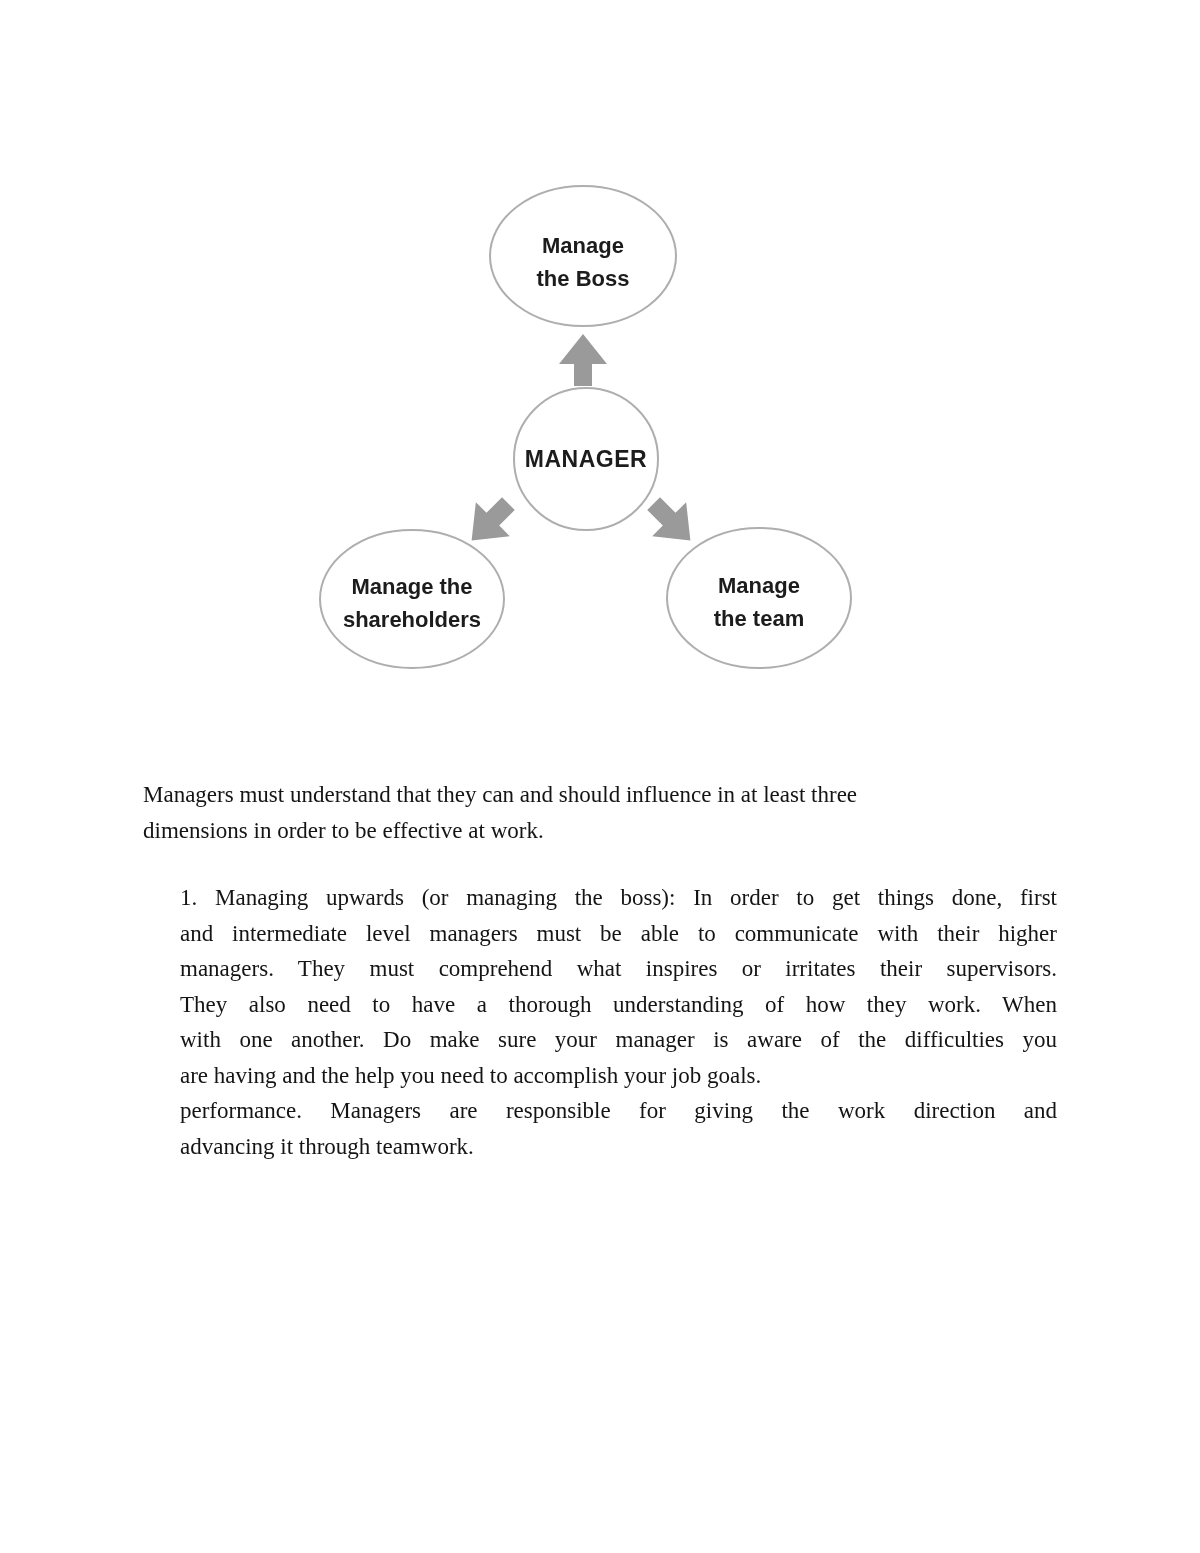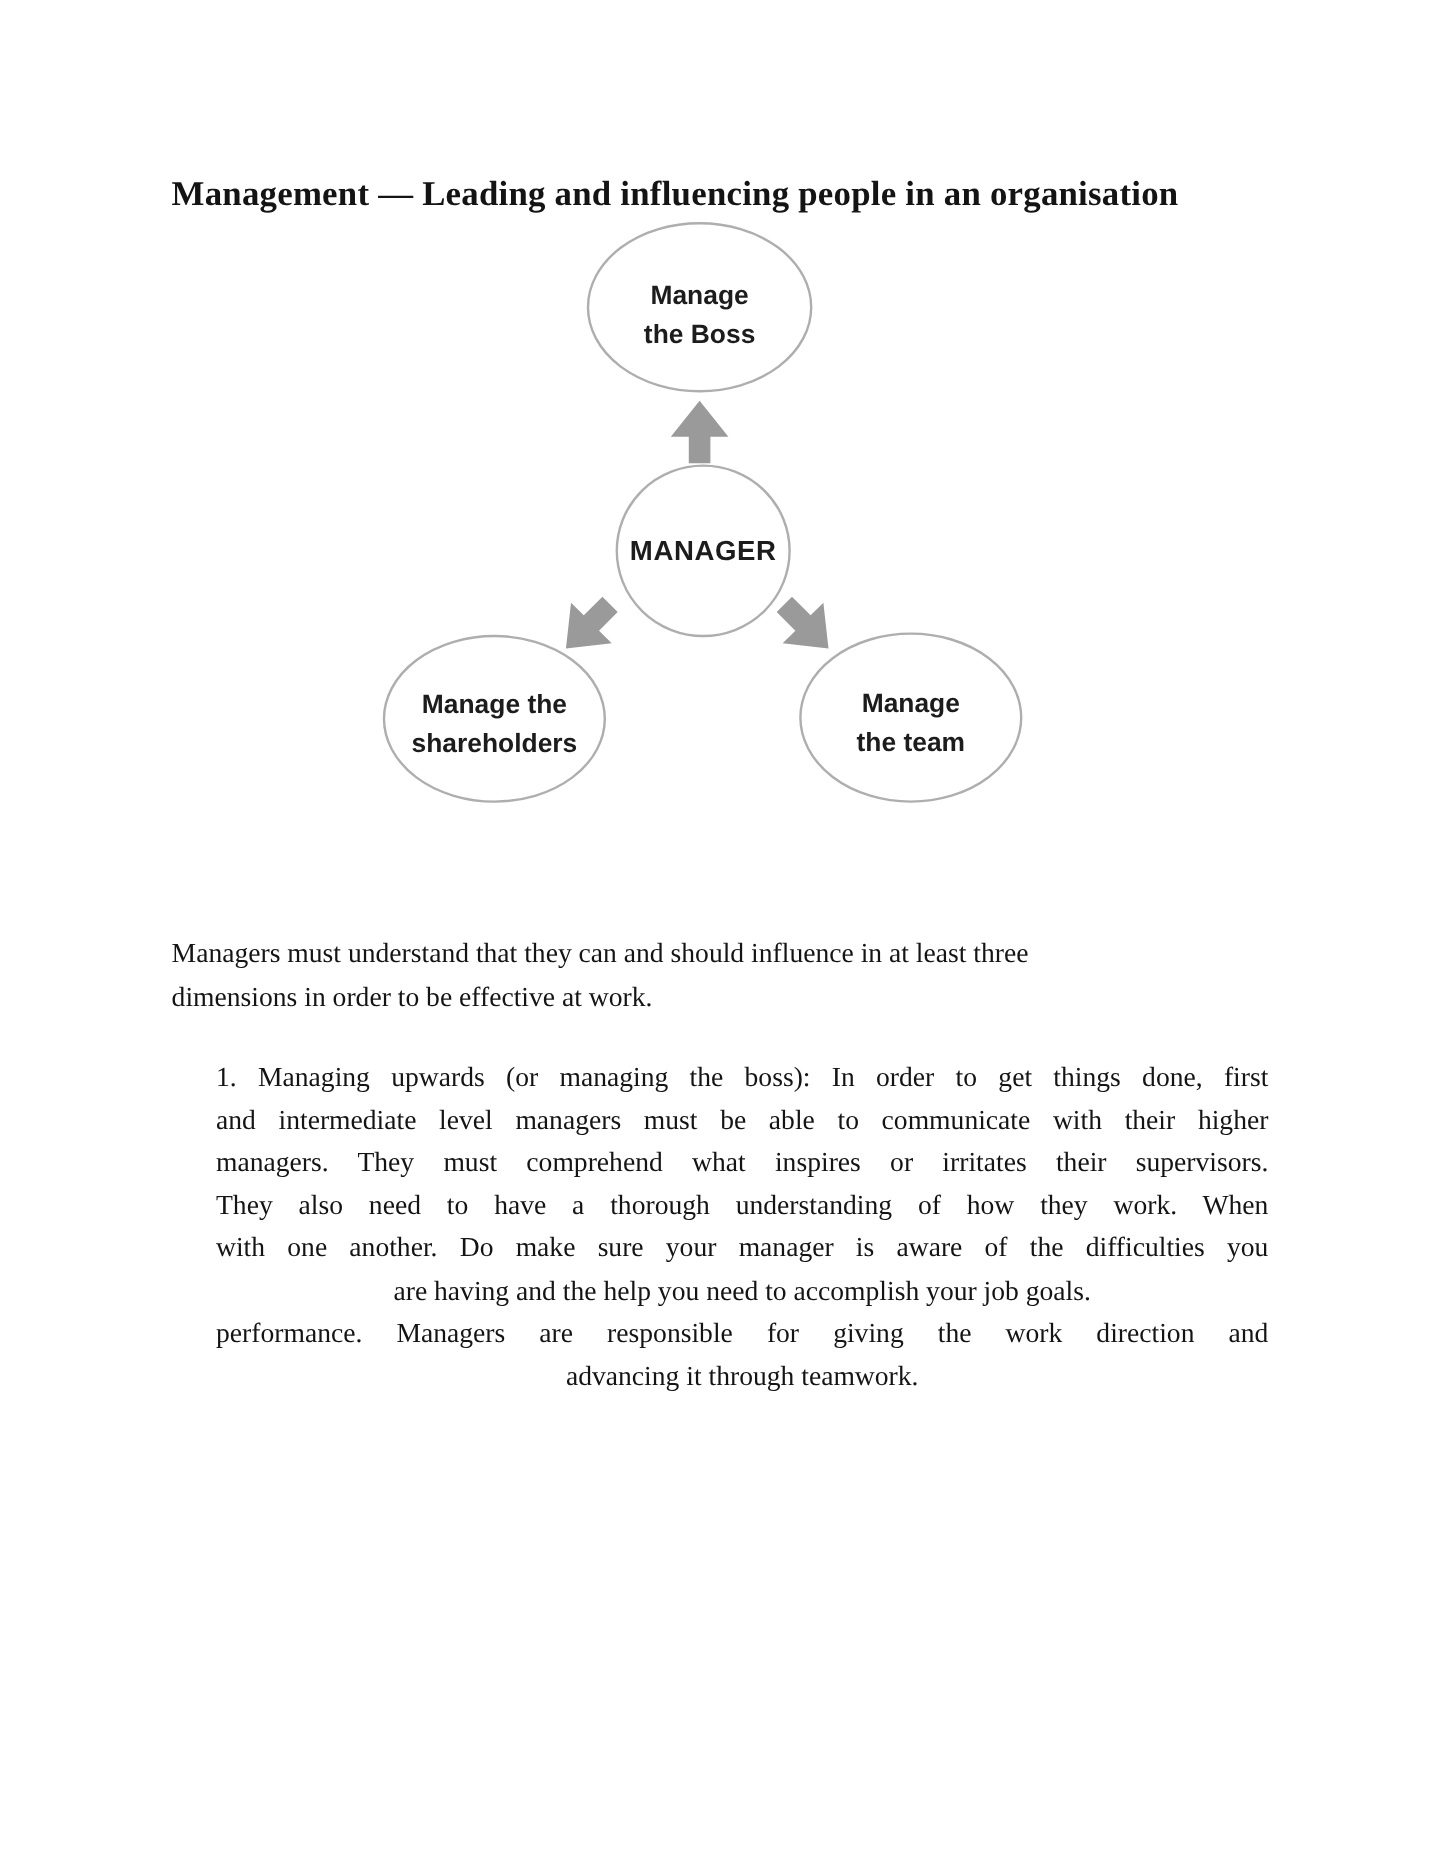--- a/index.html
+++ b/index.html
@@ -48,28 +48,27 @@
     top: 744px;
     width: 915px;
     font-size: 23px;
     line-height: 35.5px;
     margin-top: 33px;
   }
   .body-text .line { white-space: nowrap; }
   .list-para { margin-left: 37px; width: 877px; }
   .list-para.first { margin-top: 32px; }
   .jline { text-align: justify; text-align-last: justify; }
-  .lline { text-align: center; white-space: nowrap; }
+  .lline { text-align: left; white-space: nowrap; }
 </style>
 </head>
 <body>
 
 <div class="page">
 
-  <div class="doc-title">Management — Leading and influencing people in an organisation</div>
 
   <svg class="diagram" viewBox="0 0 570 505" width="570" height="505" xmlns="http://www.w3.org/2000/svg">
     <defs>
       <path id="arrow-shape" d="M0,-26 L24,4 L9,4 L9,26 L-9,26 L-9,4 L-24,4 Z"></path>
     </defs>
 
     <ellipse cx="283" cy="76" rx="93" ry="70"></ellipse>
     <ellipse cx="286" cy="279" rx="72" ry="71"></ellipse>
     <ellipse cx="112" cy="419" rx="92" ry="69"></ellipse>
     <ellipse cx="459" cy="418" rx="92" ry="70"></ellipse>

